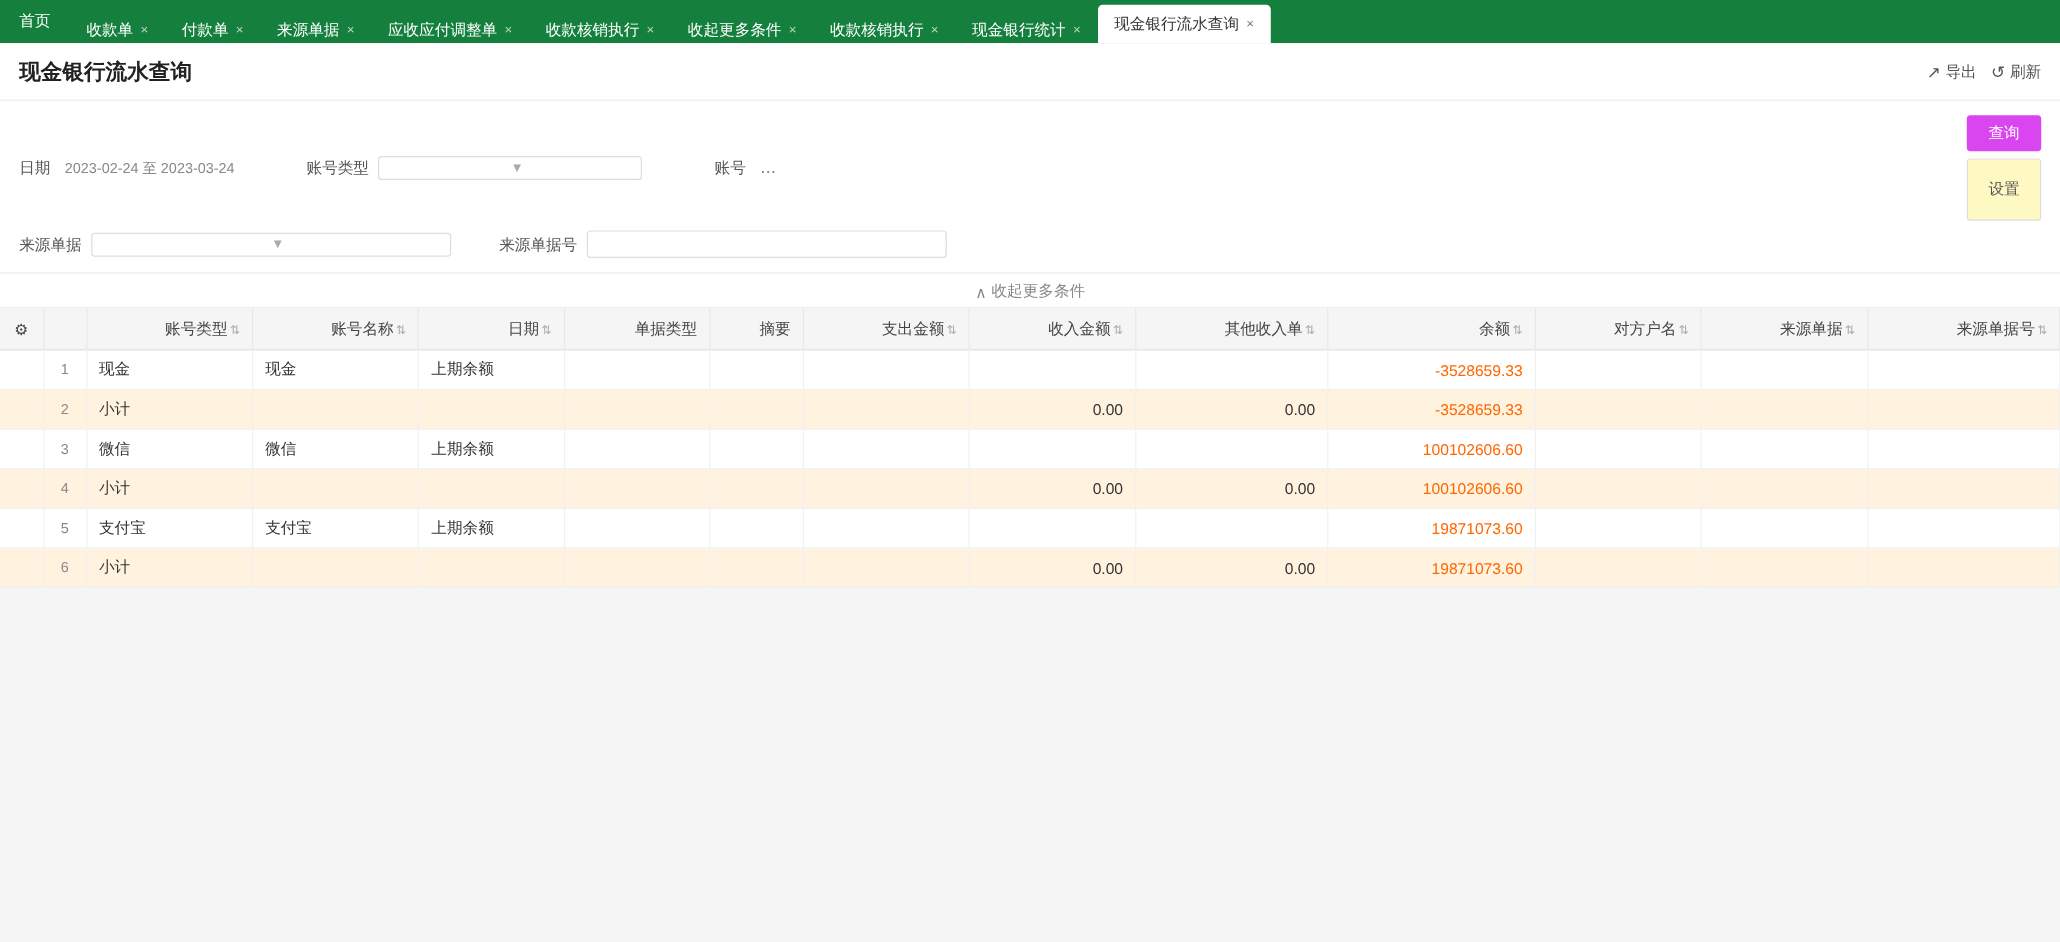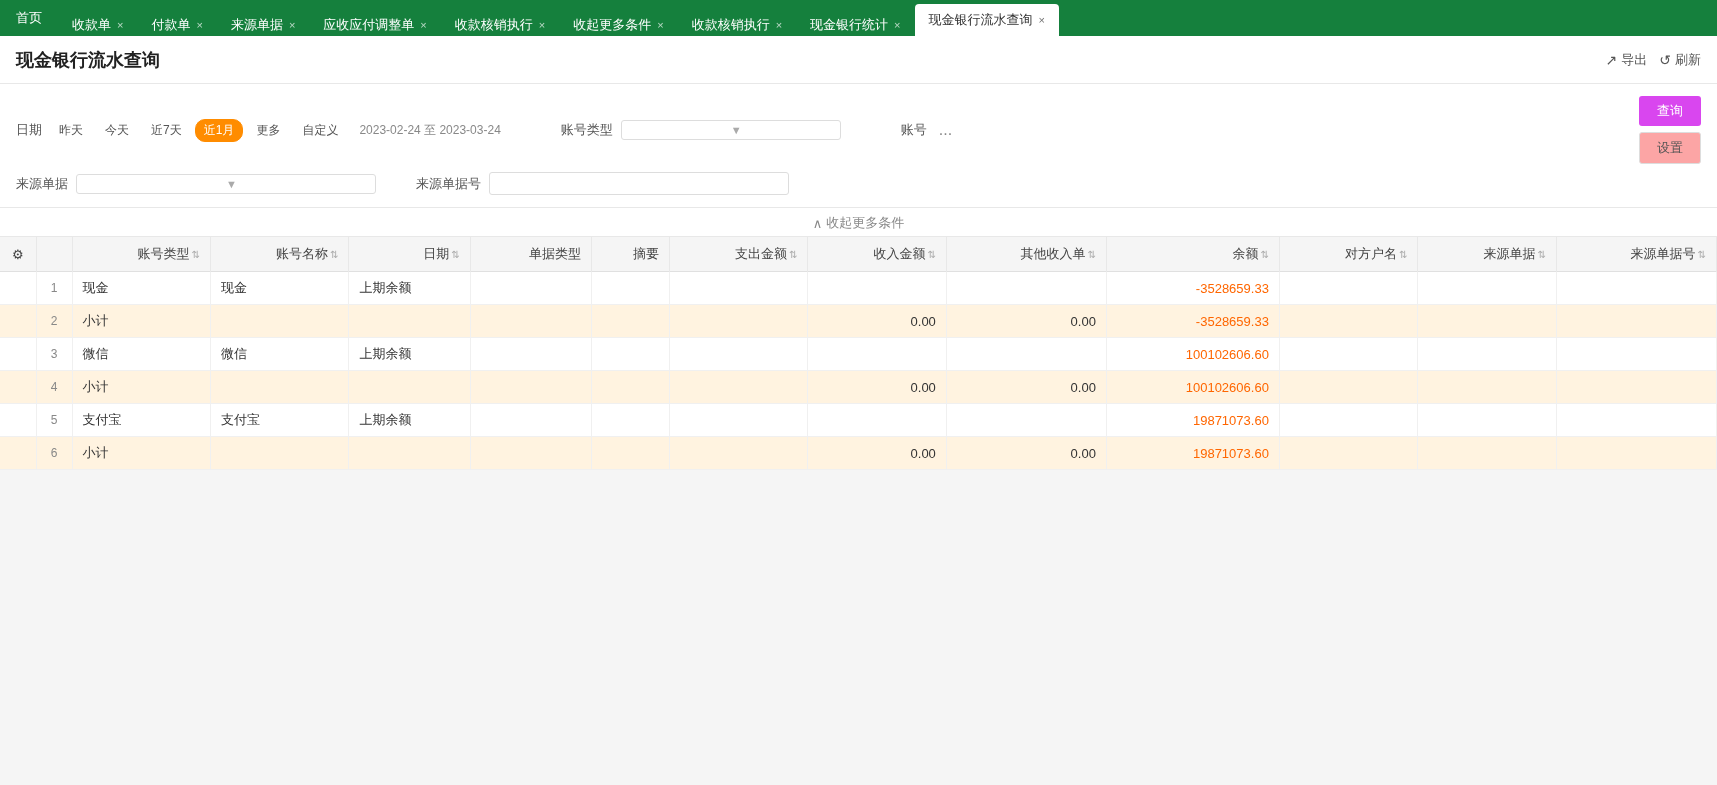--- a/index.html
+++ b/index.html
@@ -158,25 +158,25 @@
       background: #d946ef;
       color: #fff;
       border: none;
       border-radius: 3px;
       padding: 6px 18px;
       cursor: pointer;
       font-size: 13px;
       white-space: nowrap;
     }
     .settings-btn {
-      background: #fca5a5;
+      background: #fef9c3;
       color: #555;
       border: 1px solid #ddd;
       border-radius: 3px;
-      padding: 6px 14px;
+      padding: 16px 14px;
       cursor: pointer;
       font-size: 13px;
       white-space: nowrap;
     }
     .btn-col {
       display: flex;
       flex-direction: column;
       gap: 6px;
     }
 
@@ -313,28 +313,20 @@
       <span>刷新</span>
     </div>
   </div>
 </div>
 
 <div class="filter-area">
   <div class="filter-row">
 
     <div class="filter-item">
       <span class="filter-label">日期</span>
-      <div class="date-options" id="date-options">
-          <span class="date-btn">昨天</span>
-          <span class="date-btn">今天</span>
-          <span class="date-btn">近7天</span>
-          <span class="date-btn active">近1月</span>
-          <span class="date-btn">更多</span>
-          <span class="date-btn">自定义</span>
-        </div>
       <span class="date-range">2023-02-24 至 2023-03-24</span>
     </div>
 
     <div class="filter-item" style="margin-left:40px;">
       <span class="filter-label">账号类型</span>
       <div class="filter-select" style="min-width:220px;">
         <span></span>
         <span class="arrow">▼</span>
       </div>
     </div>

